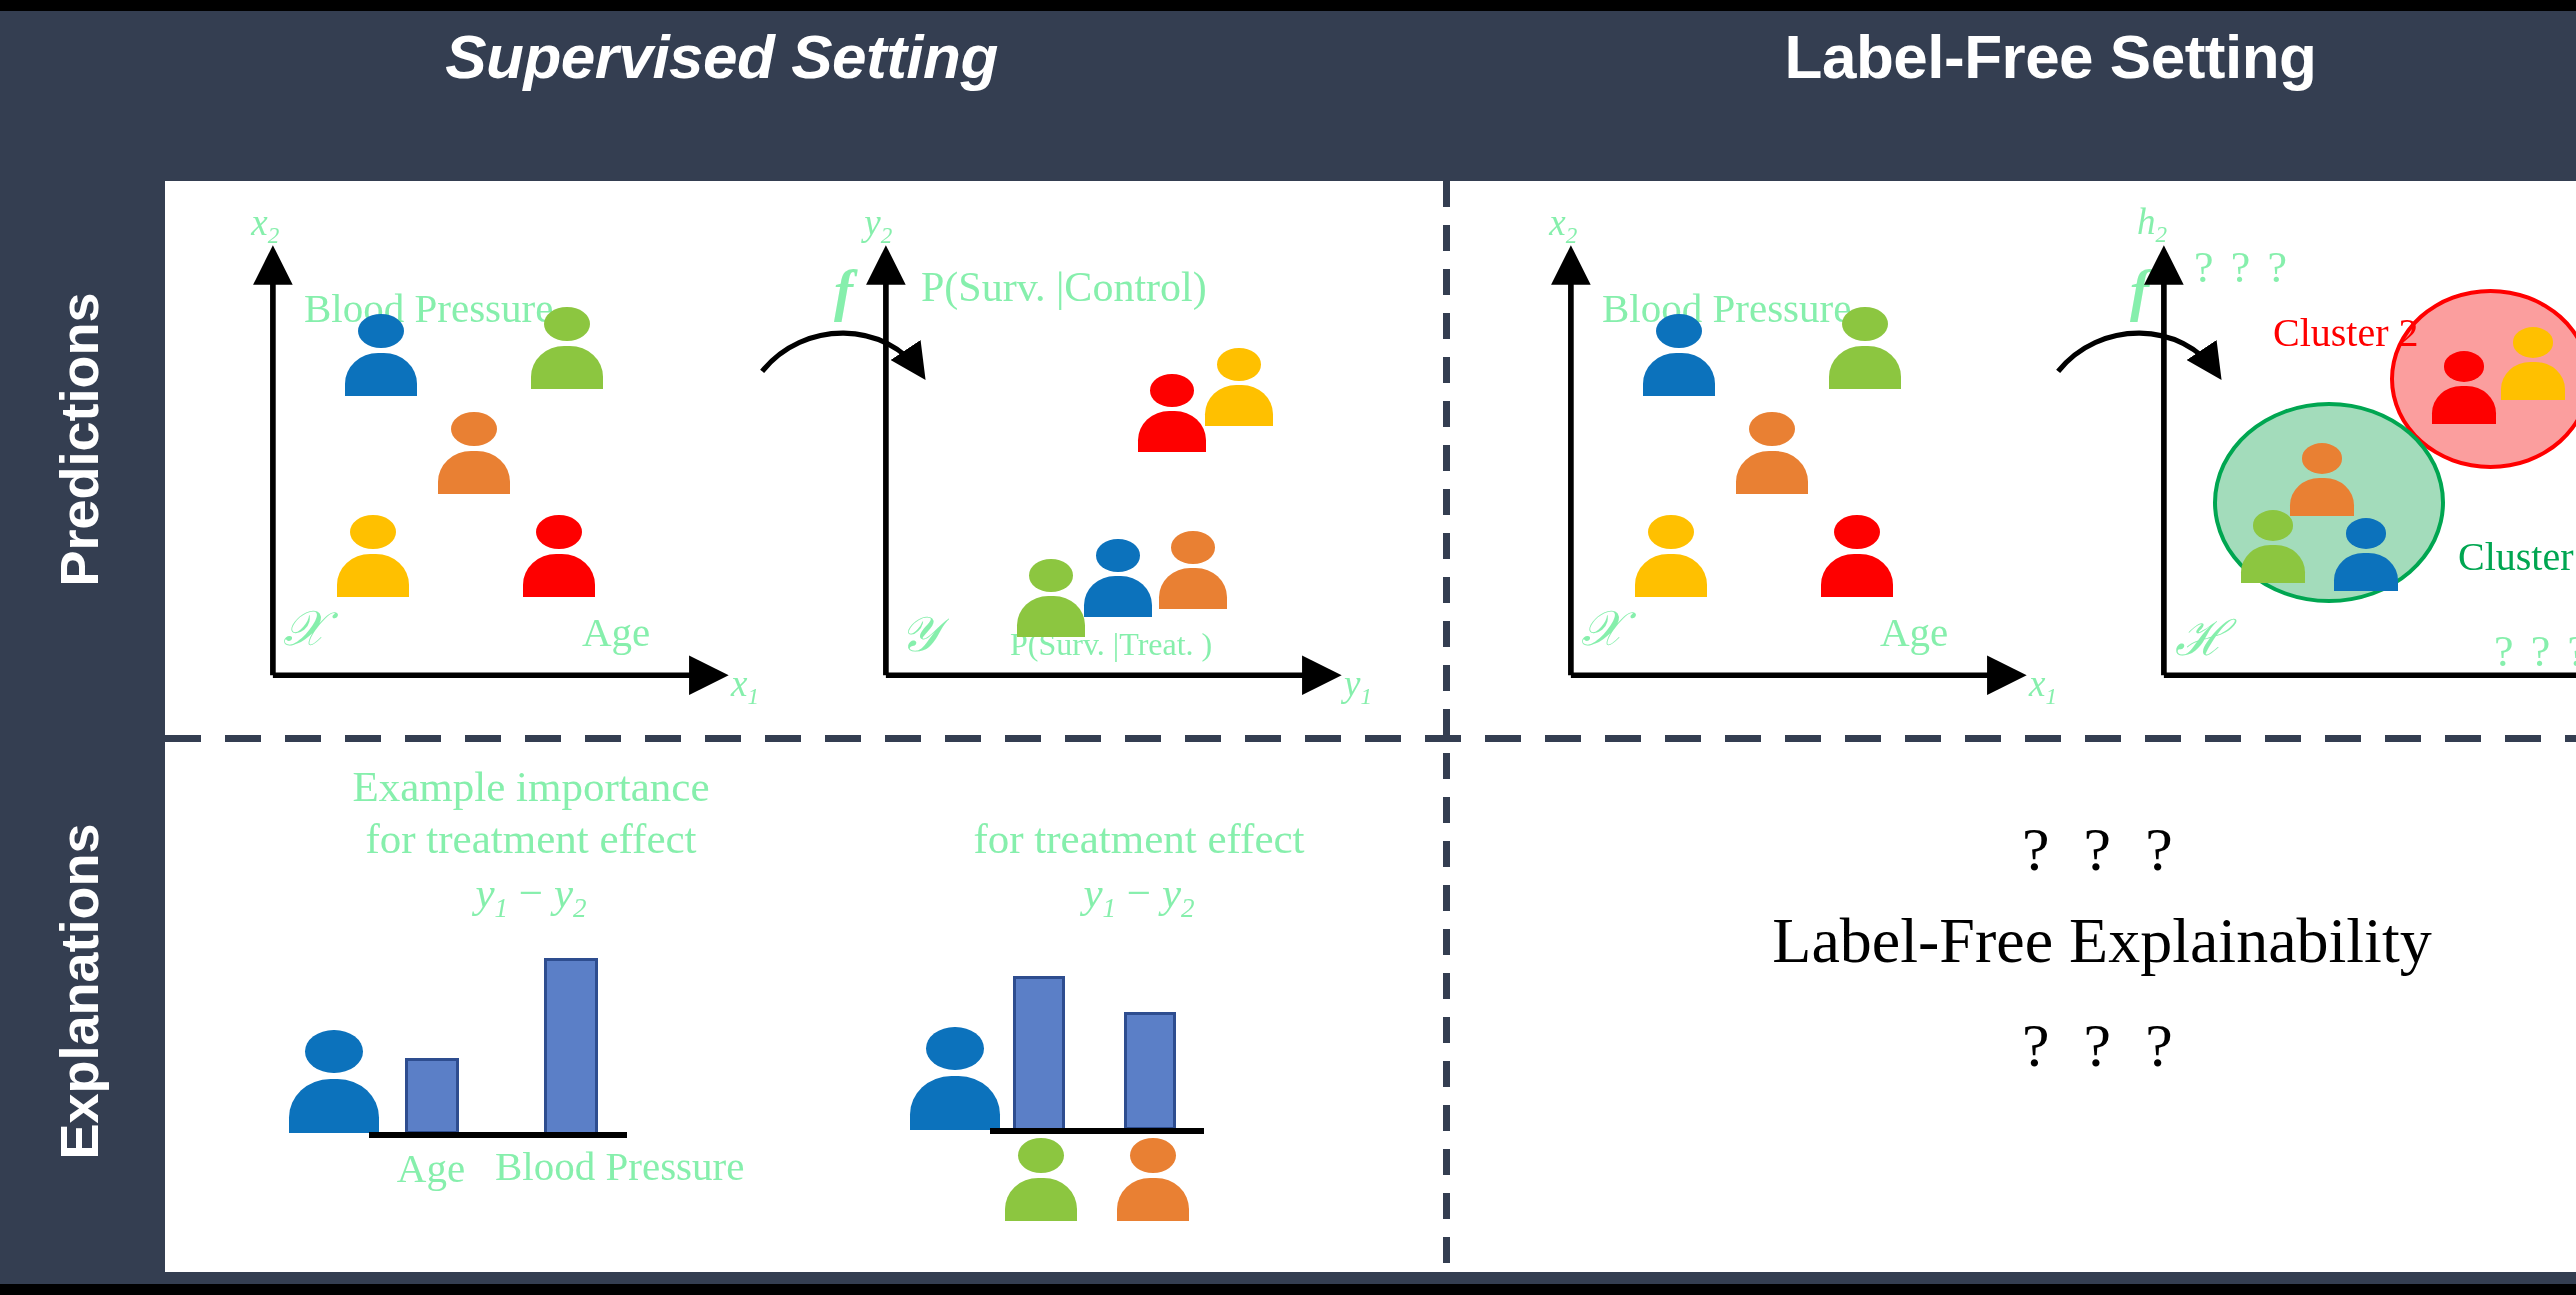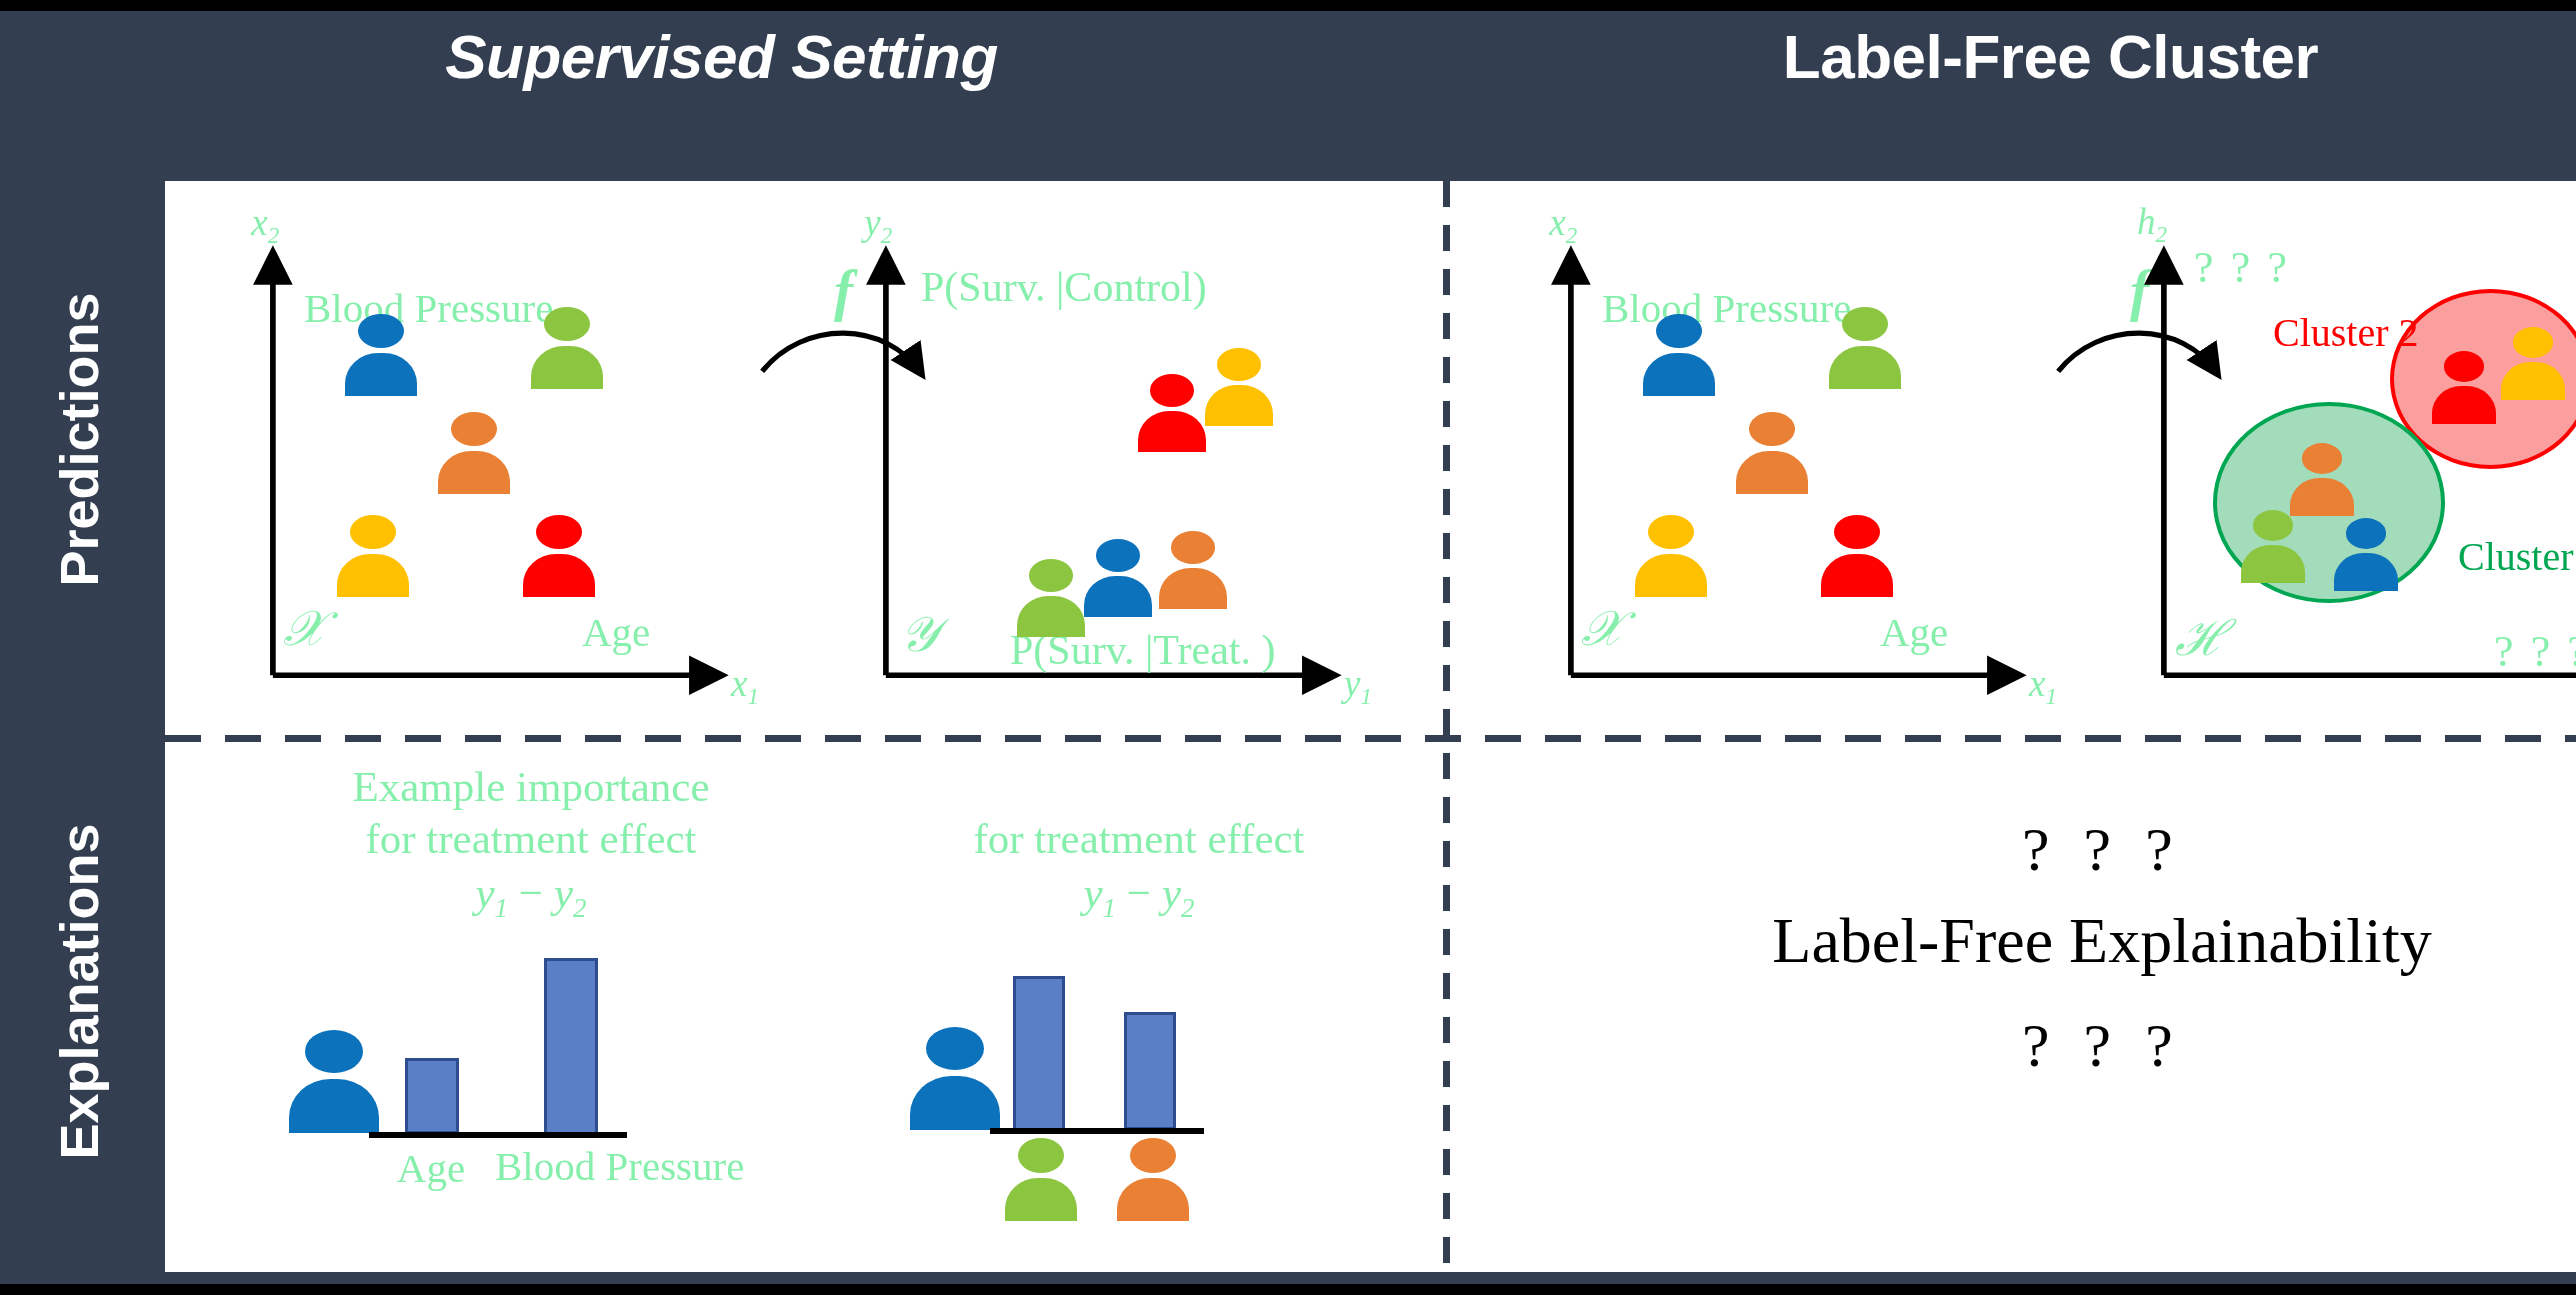--- a/index.html
+++ b/index.html
@@ -65,21 +65,21 @@
   
   .qblock{position:absolute;text-align:center;font-family:"Liberation Serif",serif;color:#000;white-space:nowrap;}
 </style>
 </head>
 <body>
 
 <div id="root">
   <div class="frame"></div>
 
   <div class="col-title" id="title-supervised">Supervised Setting</div>
-  <div class="col-title" id="title-labelfree">Label-Free Cluster</div>
+  <div class="col-title" id="title-labelfree">Label-Free Setting</div>
 
   <div class="row-title" id="title-predictions">Predictions</div>
   <div class="row-title" id="title-explanations">Explanations</div>
 
   <div class="content"></div>
 
   <div class="divider-v"></div>
   <div class="divider-h"></div>
 
   <div class="panel" id="p1" style="left:242px;top:196px;width:556px;height:526px;">
@@ -156,21 +156,21 @@
       <line x1="60" y1="930" x2="60" y2="110" stroke="#000" stroke-width="11" marker-end="url(#ah3)"></line>
       <line x1="60" y1="930" x2="930" y2="930" stroke="#000" stroke-width="11" marker-end="url(#ah3)"></line>
     </svg>
     <div class="plot-label ax-name" style="left:9.3px;top:5.2px;font-size:37px;">
       <span>y</span><sub style="font-size:23px;">2</sub>
     </div>
     <div class="plot-label ax-name" style="left:489px;top:466px;font-size:37px;">
       <span>y</span><sub style="font-size:23px;">1</sub>
     </div>
     <div class="plot-label" style="left:66px;top:67px;font-size:42px;">P(Surv. |Control)</div>
-    <div class="plot-label" style="left:155px;top:430px;font-size:42px;">P(Surv. |Treat. )</div>
+    <div class="plot-label" style="left:155px;top:430px;font-size:32px;">P(Surv. |Treat. )</div>
     <div class="plot-label ax-name" style="left:45px;top:410px;font-size:49px;">𝒴</div>
 
     <div class="person" style="left: 283px; top: 178px; width: 68px; height: 78px; background: transparent;">
         <i>
           <span class="head" style="background: rgb(254, 0, 0);"></span>
           <span class="body" style="background: rgb(254, 0, 0);"></span>
         </i>
       </div>
     <div class="person" style="left: 350px; top: 152px; width: 68px; height: 78px; background: transparent;">
         <i>

